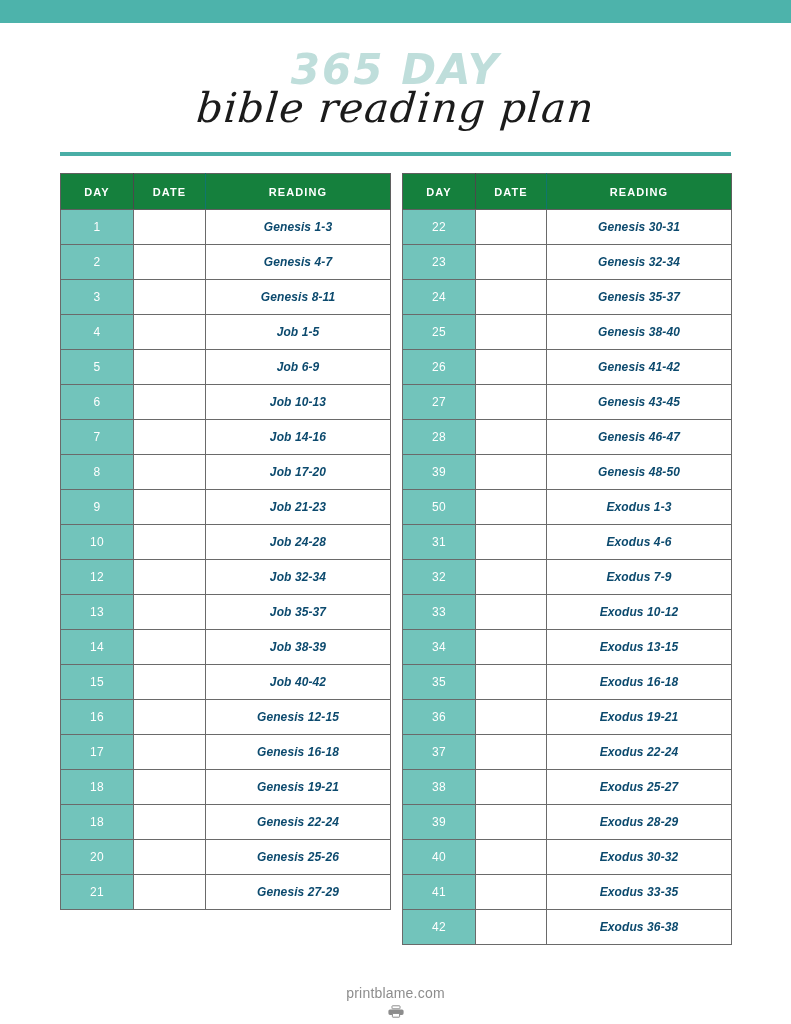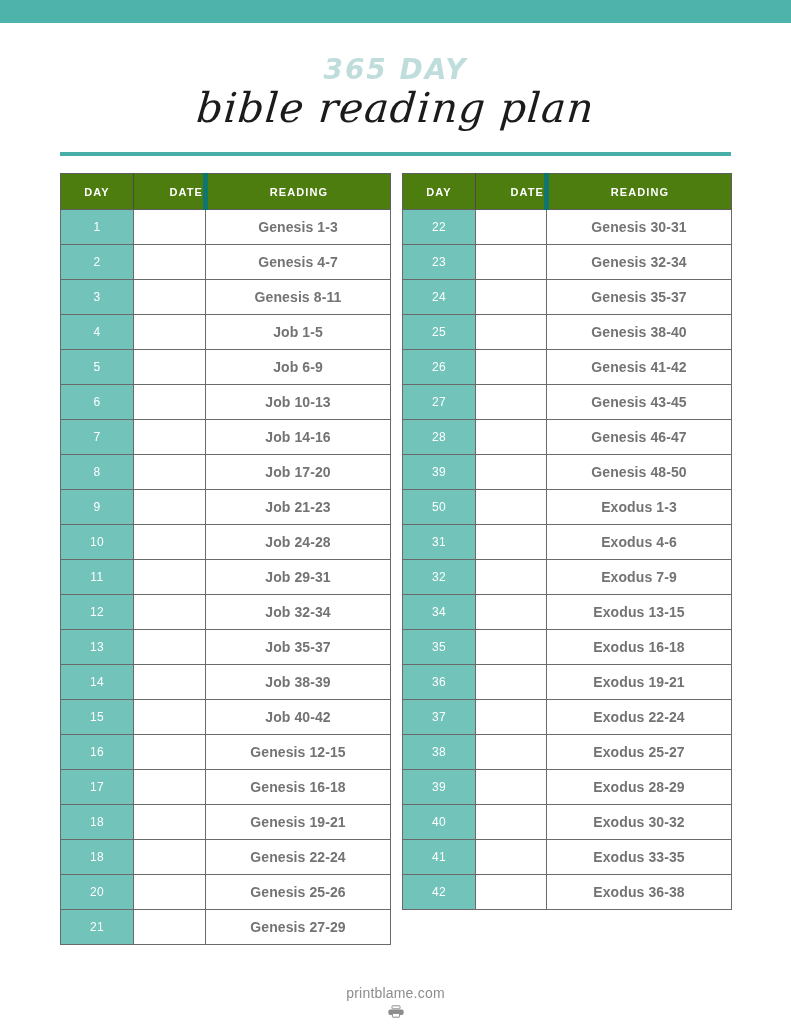--- a/index.html
+++ b/index.html
@@ -36,21 +36,21 @@
   }
   .title-365 {
     position: absolute;
     top: 0px;
     left: 0;
     width: 791px;
     text-align: center;
     font-family: "DejaVu Sans", sans-serif;
     font-weight: 700;
     font-style: italic;
-    font-size: 28px;
+    font-size: 42px;
     letter-spacing: 2px;
     color: #bfdedb;
     line-height: 48px;
     user-select: none;
   }
   .title-script {
     position: absolute;
     top: 36px;
     left: 0;
     width: 791px;
@@ -92,56 +92,57 @@
   .plan-table.right { left: 402px; width: 329px; }
 
   .plan-table col.c-day     { width: 73px; }
   .plan-table col.c-date    { width: 72px; }
   .plan-table col.c-reading { width: 185px; }
   .plan-table.right col.c-day     { width: 73px; }
   .plan-table.right col.c-date    { width: 71px; }
   .plan-table.right col.c-reading { width: 185px; }
 
   .plan-table th {
-    background: #4d7c0f;
+    background: #15803d;
     color: #ffffff;
     font-size: 11px;
     font-weight: 700;
     letter-spacing: 1.1px;
     height: 36px;
     text-align: center;
     border: 1px solid #5f5f5f;
     padding: 0;
   }
   .plan-table th.h-day  { border-right: 1px solid #4a4a4a; }
-  .plan-table th.h-date { border-right: 5px solid #0f766e; text-align: right; }
+  .plan-table th.h-date { border-right: 1px solid #0f766e; }
 
   .plan-table td {
     height: 35px;
     border: 1px solid #6a6a6a;
     padding: 0;
     text-align: center;
     vertical-align: middle;
     background: #ffffff;
   }
   .plan-table td.day-cell {
     background: #72c4bb;
     color: #ffffff;
     font-size: 12px;
     font-weight: 400;
     letter-spacing: 0.4px;
   }
   .plan-table td.date-cell {
     background: #ffffff;
   }
   .plan-table td.reading-cell {
-    color: #737373;
-    font-size: 14px;
+    color: #0c4a6e;
+    font-size: 12px;
     font-weight: 700;
     letter-spacing: 0.1px;
+    font-style: italic;
   }
 
   
   .footer {
     position: absolute;
     top: 985px;
     left: 0;
     width: 791px;
     text-align: center;
   }
@@ -227,25 +228,20 @@
         </tr>
         <tr>
           <td class="day-cell">9</td>
           <td class="date-cell"></td>
           <td class="reading-cell">Job 21-23</td>
         </tr>
         <tr>
           <td class="day-cell">10</td>
           <td class="date-cell"></td>
           <td class="reading-cell">Job 24-28</td>
-        </tr>
-        <tr>
-          <td class="day-cell">11</td>
-          <td class="date-cell"></td>
-          <td class="reading-cell">Job 29-31</td>
         </tr>
         <tr>
           <td class="day-cell">12</td>
           <td class="date-cell"></td>
           <td class="reading-cell">Job 32-34</td>
         </tr>
         <tr>
           <td class="day-cell">13</td>
           <td class="date-cell"></td>
           <td class="reading-cell">Job 35-37</td>
@@ -355,20 +351,25 @@
           <td class="day-cell">31</td>
           <td class="date-cell"></td>
           <td class="reading-cell">Exodus 4-6</td>
         </tr>
         <tr>
           <td class="day-cell">32</td>
           <td class="date-cell"></td>
           <td class="reading-cell">Exodus 7-9</td>
         </tr>
         <tr>
+          <td class="day-cell">33</td>
+          <td class="date-cell"></td>
+          <td class="reading-cell">Exodus 10-12</td>
+        </tr>
+        <tr>
           <td class="day-cell">34</td>
           <td class="date-cell"></td>
           <td class="reading-cell">Exodus 13-15</td>
         </tr>
         <tr>
           <td class="day-cell">35</td>
           <td class="date-cell"></td>
           <td class="reading-cell">Exodus 16-18</td>
         </tr>
         <tr>

